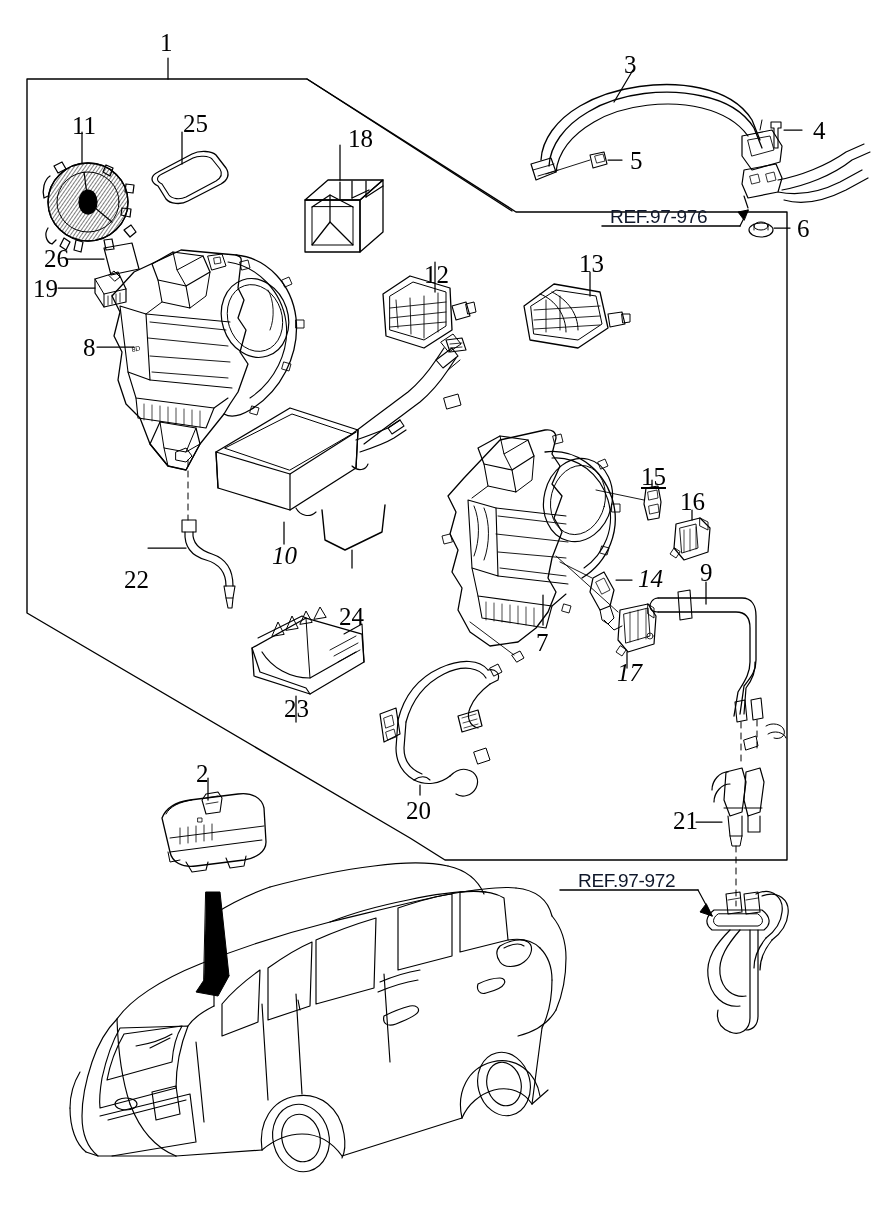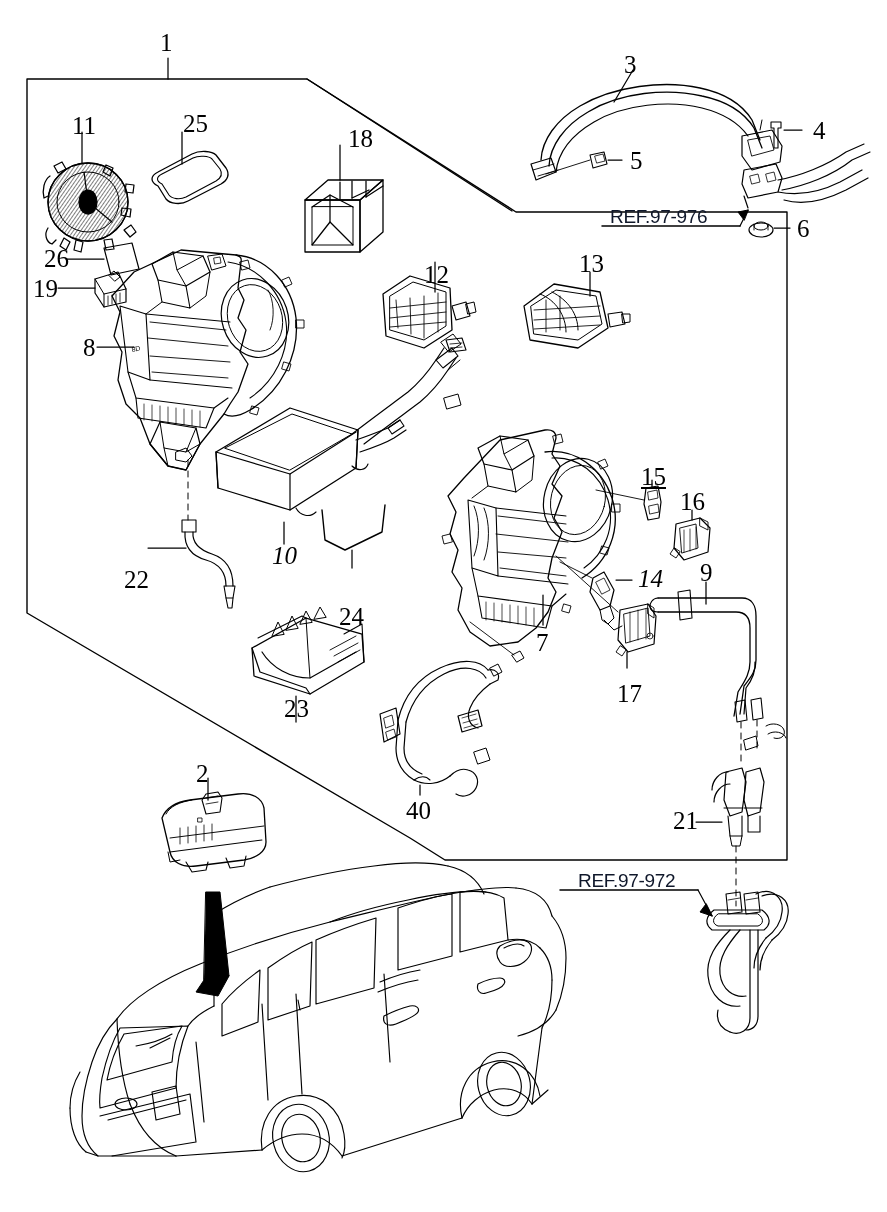--- a/index.html
+++ b/index.html
@@ -551,24 +551,24 @@
 <div class="callout" style="left:536px;top:630px;">7</div>
 <div class="callout" style="left:83px;top:335px;">8</div>
 <div class="callout" style="left:700px;top:560px;">9</div>
 <div class="callout" style="left:272px;top:543px;font-style:italic;">10</div>
 <div class="callout" style="left:72px;top:113px;text-align:right;">11</div>
 <div class="callout" style="left:424px;top:241px;margin-top:21px;">12</div>
 <div class="callout" style="left:579px;top:251px;">13</div>
 <div class="callout" style="left:638px;top:566px;font-style:italic;">14</div>
 <div class="callout" style="left:641px;top:464px;text-decoration:underline;">15</div>
 <div class="callout" style="left:680px;top:489px;">16</div>
-<div class="callout" style="left:617px;top:681px;">17</div>
+<div class="callout" style="left:617px;top:660px;font-style:italic;">17</div>
 <div class="callout" style="left:328px;top:126px;margin-left:20px;">18</div>
 <div class="callout" style="left:33px;top:276px;">19</div>
-<div class="callout" style="left:406px;top:798px;">40</div>
+<div class="callout" style="left:406px;top:798px;">20</div>
 <div class="callout" style="left:673px;top:808px;">21</div>
 <div class="callout" style="left:124px;top:535px;margin-top:32px;">22</div>
 <div class="callout" style="left:284px;top:696px;">23</div>
 <div class="callout" style="left:339px;top:604px;text-align:right;">24</div>
 <div class="callout" style="left:169px;top:111px;margin-left:14px;">25</div>
 <div class="callout" style="left:44px;top:246px;">26</div>
 
 <div class="refbox" style="left:610px;top:206px;">REF.97-976</div>
 <div class="refbox" style="left:578px;top:870px;">REF.97-972</div>
 

